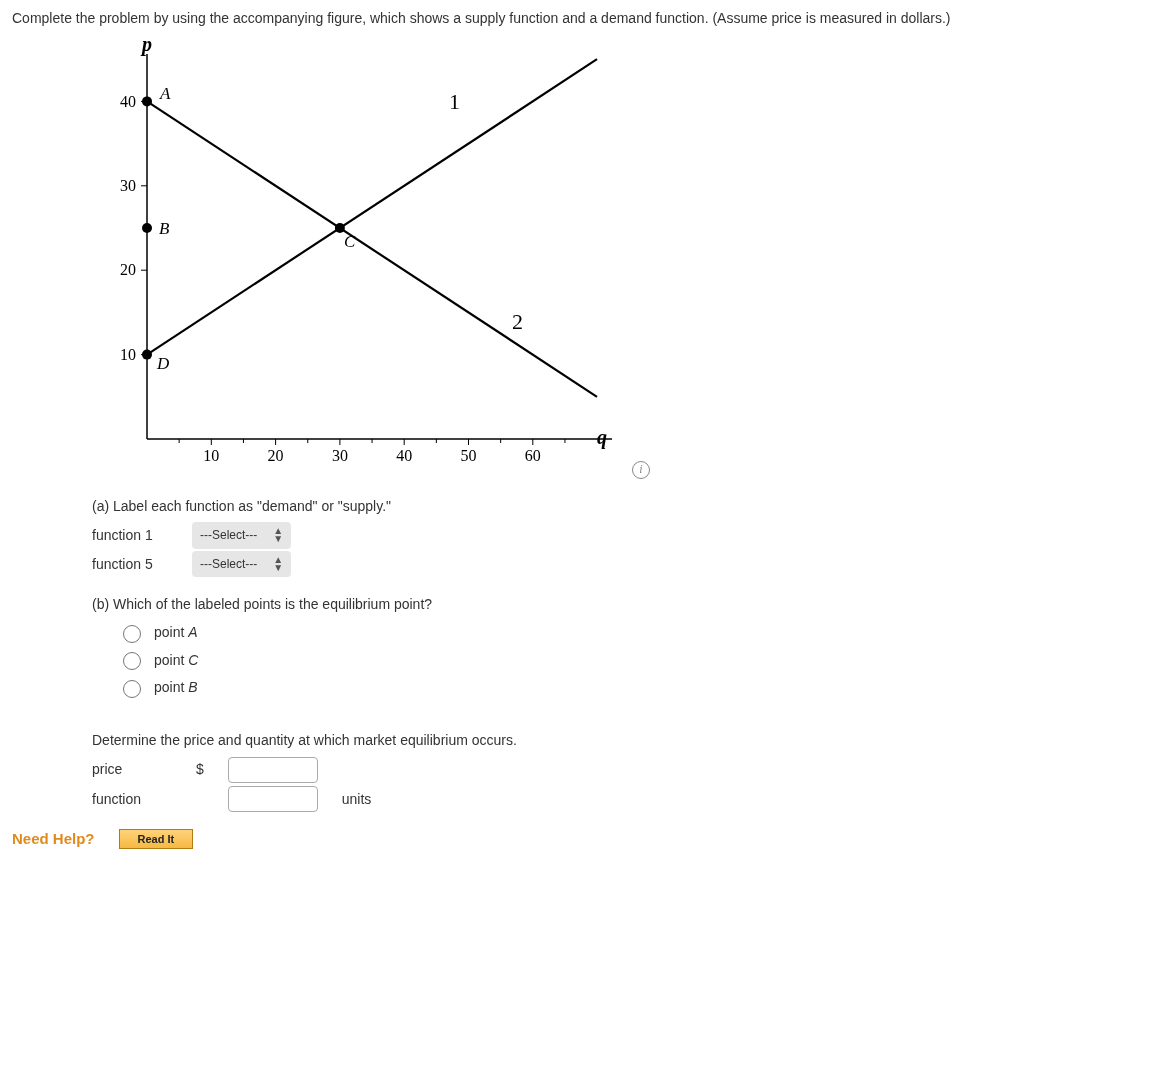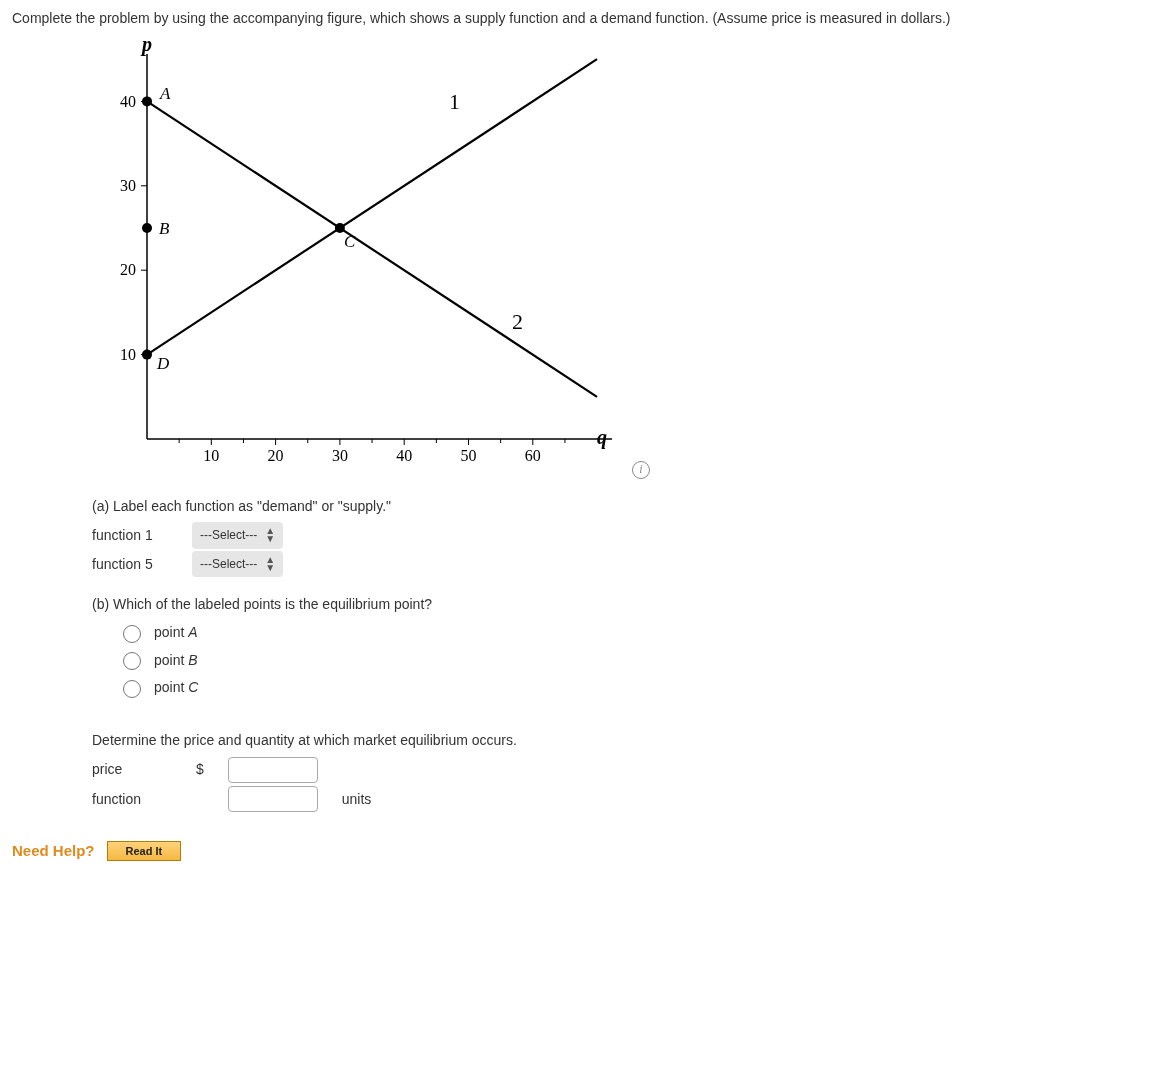--- a/index.html
+++ b/index.html
@@ -42,21 +42,21 @@
   .row { display: flex; align-items: flex-end; gap: 10px; margin: 2px 0; }
   .row .lbl { min-width: 90px; }
   .select-pill {
     background: #e6e6e6;
     border-radius: 4px;
     padding: 2px 8px;
     font-size: 12px;
     color: #333;
     display: inline-flex;
     align-items: center;
-    gap: 8px;
+    gap: 16px;
     cursor: pointer;
   }
   .updown {
     font-size: 10px;
     line-height: 8px;
     color: #555;
   }
   .radio-list { margin-left: 26px; }
   .radio-list label {
     display: flex; align-items: center; gap: 10px;
@@ -73,24 +73,24 @@
   .eq-row .elabel { width: 80px; }
   input.txt {
     width: 80px;
     height: 22px;
     border: 1px solid #aaa;
     border-radius: 4px;
     padding: 1px 4px;
     font-size: 13px;
   }
   .need-help-bar {
-    margin-top: 28px;
+    margin-top: 16px;
     display: flex;
     align-items: center;
-    gap: 12px;
+    gap: 24px;
   }
   .need-help-label {
     color: #e08a1e;
     font-weight: bold;
     font-size: 15px;
   }
   .read-it-btn {
     background: linear-gradient(#ffd27a, #f6b942);
     border: 1px solid #b07d0e;
     font-size: 11px;
@@ -190,25 +190,25 @@
 
 <div class="qblock">
   <div>(b) Which of the labeled points is the equilibrium point?</div>
   <div class="radio-list">
     <label>
       <input type="radio" name="eqpt" style="">
       <span><span>point </span><span class="italic">A</span></span>
     </label>
     <label>
       <input type="radio" name="eqpt" style="">
-      <span><span>point </span><span class="italic">B</span></span>
+      <span><span>point </span><span class="italic">C</span></span>
     </label>
     <label>
       <input type="radio" name="eqpt" style="">
-      <span><span>point </span><span class="italic">C</span></span>
+      <span><span>point </span><span class="italic">B</span></span>
     </label>
   </div>
 
   <div class="eq-section">
     <div>Determine the price and quantity at which market equilibrium occurs.</div>
     <div class="eq-row">
       <span class="elabel">price</span>
       <span>$</span>
       <input class="txt" type="text" style="">
     </div>

